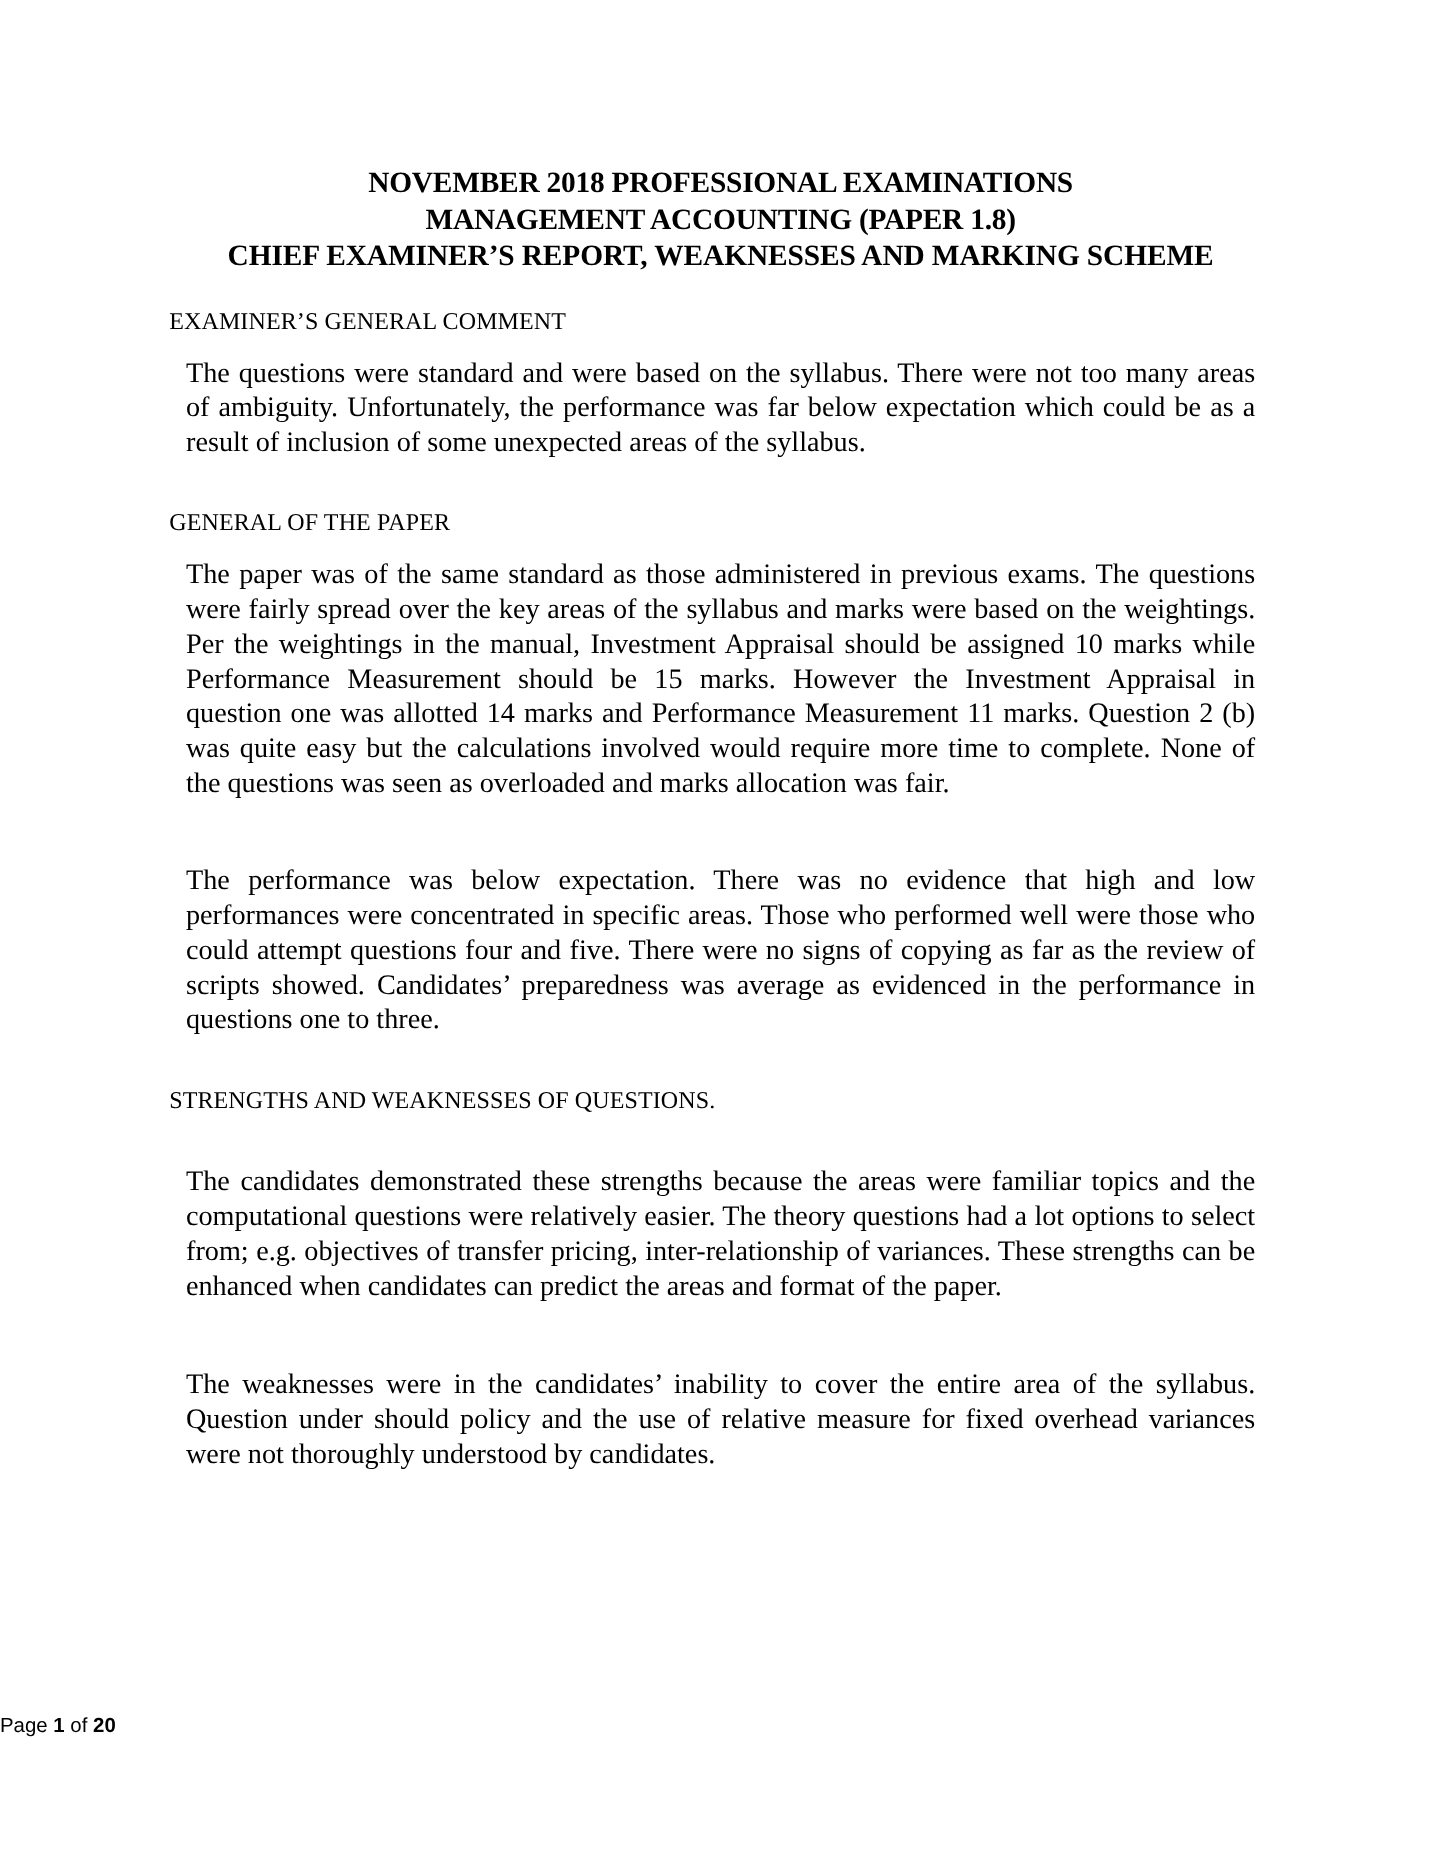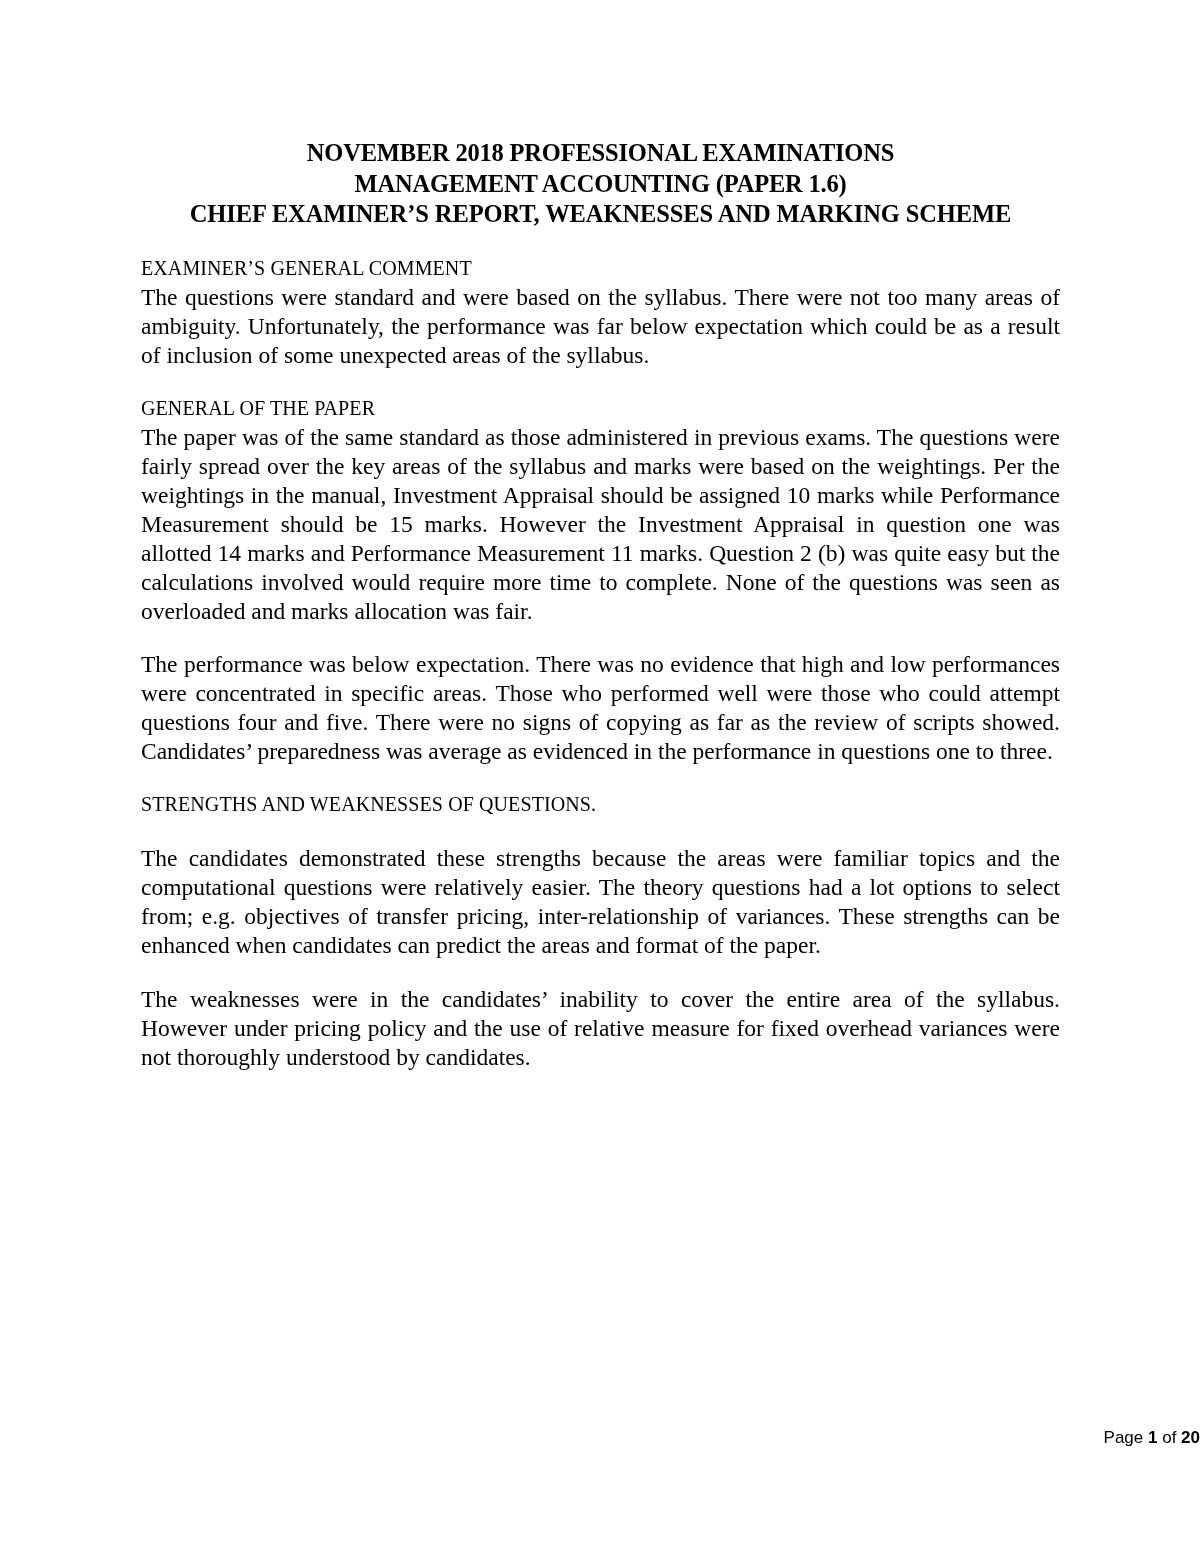--- a/index.html
+++ b/index.html
@@ -58,55 +58,55 @@
     margin: 0;
     padding: 0;
     letter-spacing: 0.1px;
     white-space: nowrap;
   }
 
   
   p.body-para {
     font-size: 23.5px;
     line-height: 29px;
-    margin: 0;
+    margin: 14px;
     padding: 0;
     text-align: justify;
     text-justify: inter-word;
     hyphens: none;
   }
 
   
   .gap-section { height: 24px; }
   .gap-para { height: 25px; }
 
   
   .footer {
     position: absolute;
     left: 0;
     top: 1428px;
     width: 1200px;
-    text-align: right;
+    text-align: left;
     font-family: "Liberation Sans", "DejaVu Sans", sans-serif;
     font-size: 17px;
     line-height: 20px;
     color: #000000;
   }
   .footer b { font-weight: bold; }
 </style>
 </head>
 <body>
 
 <div class="page">
 
   <div class="content">
 
     <div class="doc-title">
       <span class="tline t1">NOVEMBER 2018 PROFESSIONAL EXAMINATIONS</span>
-      <span class="tline t2">MANAGEMENT ACCOUNTING (PAPER 1.6)</span>
+      <span class="tline t2">MANAGEMENT ACCOUNTING (PAPER 1.8)</span>
       <span class="tline t3">CHIEF EXAMINER’S REPORT, WEAKNESSES AND MARKING SCHEME</span>
     </div>
 
     <div class="gap-section"></div>
 
     <h2 class="section-heading">EXAMINER’S GENERAL COMMENT</h2>
     <p class="body-para">The questions were standard and were based on the syllabus. There were not too many areas of ambiguity.  Unfortunately, the performance was far below expectation which could be as a result of inclusion of some unexpected areas of the syllabus.</p>
 
     <div class="gap-section"></div>
 
@@ -120,21 +120,21 @@
     <div class="gap-section"></div>
 
     <h2 class="section-heading">STRENGTHS AND WEAKNESSES OF QUESTIONS.</h2>
 
     <div class="gap-para"></div>
 
     <p class="body-para">The candidates demonstrated these strengths because the areas were familiar topics and the computational questions were relatively easier. The theory questions had a lot options to select from; e.g. objectives of transfer pricing, inter-relationship of variances. These strengths can be enhanced when candidates can predict the areas and format of the paper.</p>
 
     <div class="gap-para"></div>
 
-    <p class="body-para">The weaknesses were in the candidates’ inability to cover the entire area of the syllabus. However under pricing policy and the use of relative measure for fixed overhead variances were not thoroughly understood by candidates.</p>
+    <p class="body-para">The weaknesses were in the candidates’ inability to cover the entire area of the syllabus. Question under should policy and the use of relative measure for fixed overhead variances were not thoroughly understood by candidates.</p>
 
   </div>
 
   <div class="footer">
     <span>Page </span><b>1</b><span> of </span><b>20</b>
   </div>
 
 </div>
 
 </body></html>

